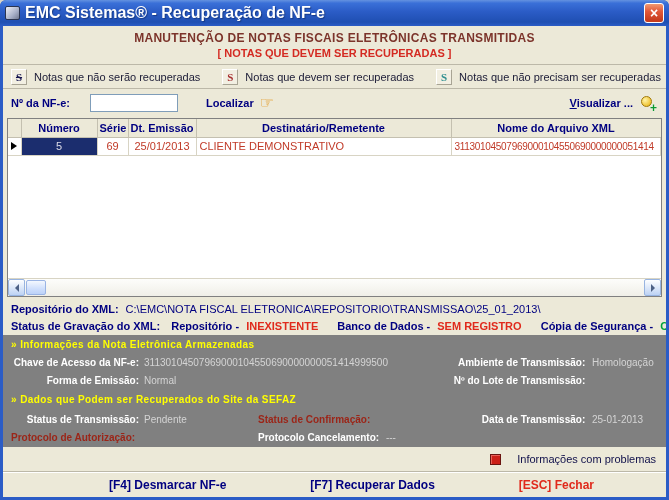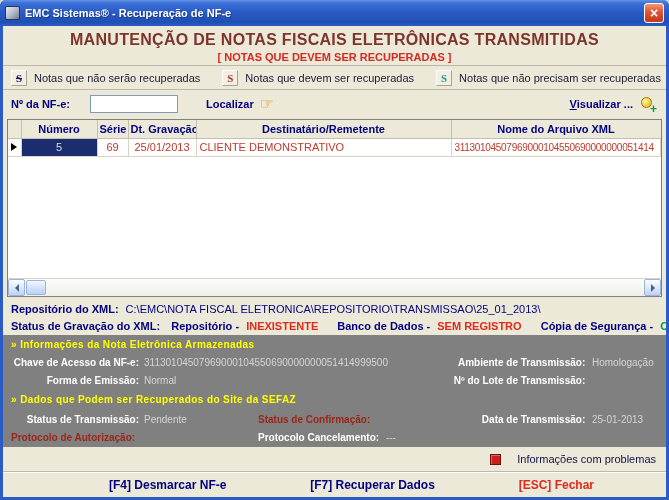--- a/index.html
+++ b/index.html
@@ -20,32 +20,32 @@
     display:flex; align-items:center; gap:5px;
     padding:0 5px;
     background:linear-gradient(180deg,#6492e0 0%,#3a70d8 12%,#2b5cc6 45%,#1f4fb2 85%,#2b5cc6 100%);
     border-radius:6px 6px 0 0;
   }
   .app-icon {
     width:15px; height:14px; border-radius:2px;
     background:linear-gradient(135deg,#f0f0f6,#a8b0c8 60%,#707890);
     border:1px solid #2a3450;
   }
-  .title { flex:1; color:#fff; font-weight:bold; font-size:11px; text-shadow:1px 1px 1px #173a85; white-space:nowrap; }
+  .title { flex:1; color:#fff; font-weight:bold; font-size:16px; text-shadow:1px 1px 1px #173a85; white-space:nowrap; }
   .close-btn {
     width:20px; height:20px; border-radius:3px;
     border:1px solid #ffffff;
     background:linear-gradient(180deg,#f09a72 0%,#e2593a 40%,#c63c1e 90%);
     color:#fff; font-weight:bold; font-size:14px; line-height:17px; text-align:center;
     padding:0; cursor:pointer;
   }
   
   .client { flex:1; background:#ece9d8; display:flex; flex-direction:column; overflow:hidden; }
   .hdr { flex:0 0 36px; text-align:center; padding-top:5px; }
-  .hdr-title { color:#7c342b; font-weight:bold; font-size:16px; letter-spacing:0.3px; }
+  .hdr-title { color:#7c342b; font-weight:bold; font-size:12px; letter-spacing:0.3px; }
   .hdr-sub { color:#d42a22; font-weight:bold; font-size:11px; margin-top:2px; }
   
   .legend {
     flex:0 0 25px; margin-top:2px;
     display:flex; align-items:center; padding:0 8px;
     border-top:1px solid #bcb8a8; border-bottom:1px solid #bcb8a8;
   }
   .legend-item { display:flex; align-items:center; gap:7px; margin-right:22px; }
   .legend-tile {
     width:16px; height:16px; background:#f2efe2;
@@ -193,21 +193,21 @@
             <col style="width:31px">
             <col style="width:68px">
             <col style="width:255px">
             <col>
         </colgroup>
         <thead>
           <tr>
             <th></th>
             <th>Número</th>
             <th>Série</th>
-            <th>Dt. Gravação</th>
+            <th>Dt. Emissão</th>
             <th>Destinatário/Remetente</th>
             <th>Nome do Arquivo XML</th>
           </tr>
         </thead>
         <tbody>
           <tr>
             <td class="sel-cell"><span class="row-arrow"></span></td>
             <td class="cell-sel">5</td>
             <td class="c-red t-center">69</td>
             <td class="c-red t-center">25/01/2013</td>

